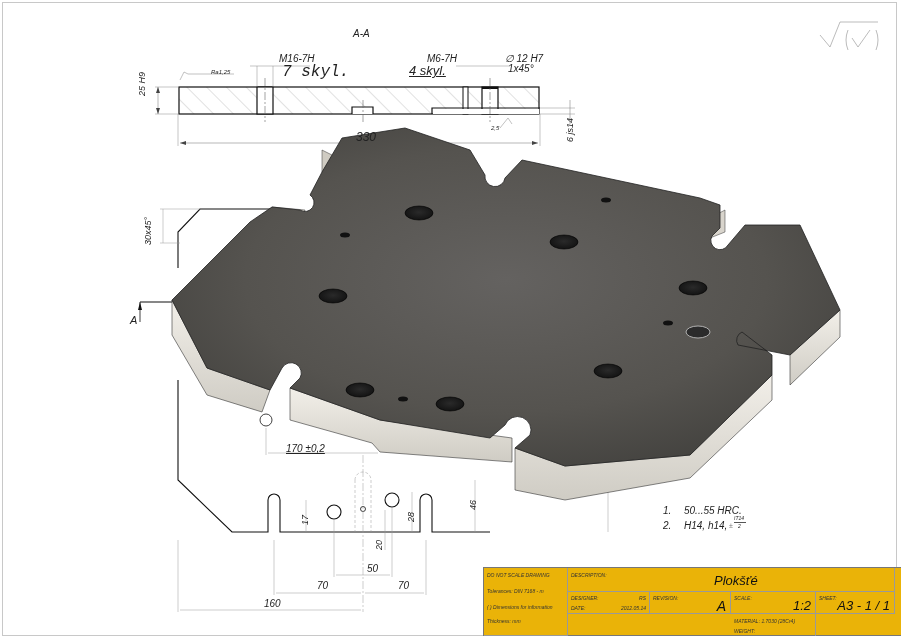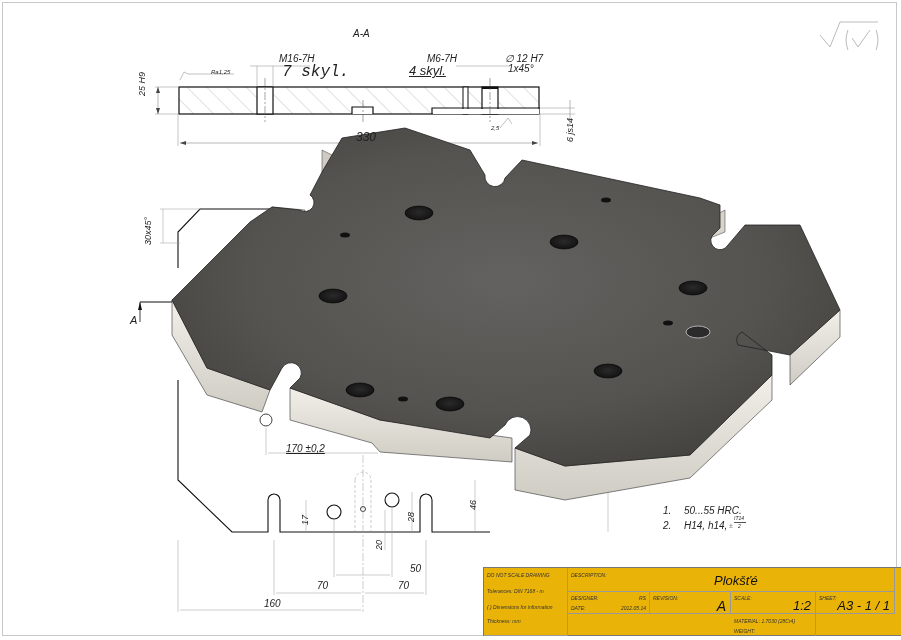--- a/index.html
+++ b/index.html
@@ -167,21 +167,21 @@
 <div class="lbl" style="left:491px;top:125px;font-size:6px;">2,5</div>
 <div class="lbl" style="left:356px;top:130px;font-size:12px;">330</div>
 
 <div class="lbl" style="left:143px;top:245px;font-size:9px;transform:rotate(-90deg);transform-origin:left top;">30x45°</div>
 <div class="lbl" style="left:130px;top:314px;font-size:11px;">A</div>
 <div class="lbl" style="left:286px;top:443px;font-size:10px;text-decoration:underline;">170 ±0,2</div>
 <div class="lbl" style="left:300px;top:525px;font-size:9px;transform:rotate(-90deg);transform-origin:left top;">17</div>
 <div class="lbl" style="left:374px;top:550px;font-size:9px;transform:rotate(-90deg);transform-origin:left top;">20</div>
 <div class="lbl" style="left:406px;top:522px;font-size:9px;transform:rotate(-90deg);transform-origin:left top;">28</div>
 <div class="lbl" style="left:468px;top:510px;font-size:9px;transform:rotate(-90deg);transform-origin:left top;">46</div>
-<div class="lbl" style="left:367px;top:563px;font-size:10px;margin-left:43px;">50</div>
+<div class="lbl" style="left:367px;top:563px;font-size:10px;">50</div>
 <div class="lbl" style="left:317px;top:580px;font-size:10px;">70</div>
 <div class="lbl" style="left:398px;top:580px;font-size:10px;">70</div>
 <div class="lbl" style="left:264px;top:598px;font-size:10px;">160</div>
 
 <div class="note" style="left:663px;top:505px;">1.</div>
 <div class="note" style="left:684px;top:505px;">50...55 HRC.</div>
 <div class="note" style="left:663px;top:520px;">2.</div>
 <div class="note" style="left:684px;top:520px;">H14, h14,</div>
 <div class="note" style="left:729px;top:522px;font-size:7px;color:#777;">±</div>
 <div class="note" style="left:734px;top:515px;font-size:5px;">IT14</div>

